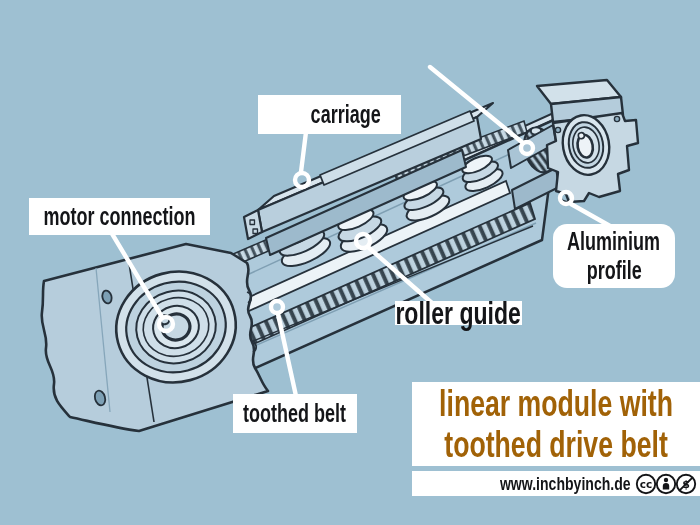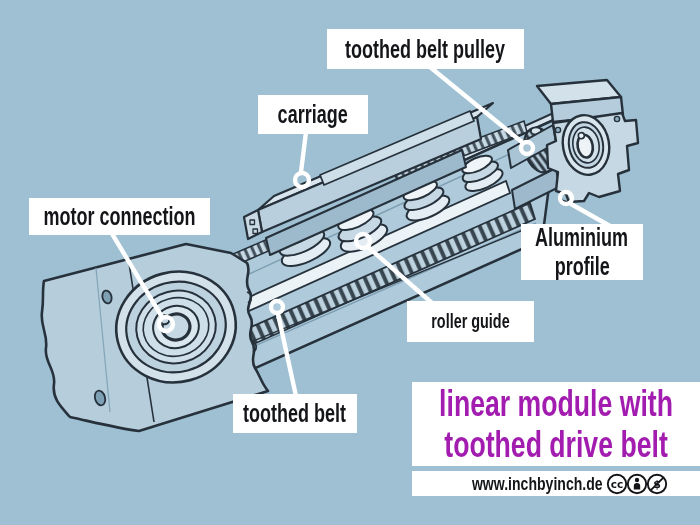--- a/index.html
+++ b/index.html
@@ -3,33 +3,33 @@
 <meta charset="utf-8">
 <style>
   html,body{margin:0;padding:0;}
   .stage{position:relative;width:700px;height:525px;overflow:hidden;background:#9ec0d2;
          font-family:"Liberation Sans",sans-serif;}
   .stage svg.art{position:absolute;left:0;top:0;}
   .lbl{position:absolute;background:#ffffff;color:#141518;font-weight:700;
        display:flex;align-items:center;justify-content:center;white-space:nowrap;}
   .cond{display:inline-block;transform:scaleX(0.72);transform-origin:50% 50%;white-space:nowrap;}
   .lbl-pulley {left:327px;top:29px; width:197px;height:40px;font-size:25px;}
-  .lbl-carriage {left:258px;top:95px; width:110px;height:39px;font-size:25px;}
+  .lbl-carriage {left:258px;top:95px; width:110px;height:39px;font-size:25px;padding-left:33px;}
   .lbl-motor {left:29px; top:198px;width:181px;height:37px;font-size:25px;}
-  .lbl-alu {left:521px;top:224px;width:122px;height:56px;font-size:25px;
-            flex-direction:column;line-height:29px;}
-  .lbl-roller {left:395px;top:301px;width:127px;height:41px;font-size:20px;margin-left:12px;}
+  .lbl-alu {left:553px;top:224px;width:122px;height:64px;font-size:25px;
+            flex-direction:column;line-height:29px;border-radius:14px;}
+  .lbl-roller {left:395px;top:301px;width:127px;height:24px;font-size:32px;}
   .lbl-belt {left:233px;top:394px;width:124px;height:39px;font-size:25px;}
   .title-box{position:absolute;left:412px;top:382px;width:288px;height:84px;background:#ffffff;
-             color:#a21caf;display:flex;flex-direction:column;align-items:center;justify-content:center;
+             color:#a16207;display:flex;flex-direction:column;align-items:center;justify-content:center;
              font-weight:700;font-size:36px;line-height:41px;}
   .title-box .cond{transform:scaleX(0.74);}
   .footer-box{position:absolute;left:412px;top:471px;width:288px;height:25px;background:#ffffff;
-              color:#141518;display:flex;align-items:center;justify-content:center;gap:6px;
-              padding-right:18px;box-sizing:border-box;}
+              color:#141518;display:flex;align-items:center;justify-content:flex-end;gap:6px;
+              padding-right:3px;box-sizing:border-box;}
   .site{font-weight:700;font-size:19px;display:inline-block;transform:scaleX(0.74);
         transform-origin:100% 50%;white-space:nowrap;}
   .lic{display:flex;align-items:center;}
   .lic svg{display:block;margin-left:-2px;}
 </style>
 </head>
 <body>
 
 <div class="stage" style="background: rgb(158, 192, 210);">
 
@@ -155,23 +155,20 @@
       <circle cx="166" cy="324" r="7"></circle>
       <path d="M610,226 L571,204"></path>
       <circle cx="566" cy="198" r="6"></circle>
       <path d="M432,303 L368,247"></path>
       <circle cx="363" cy="241" r="7"></circle>
       <path d="M296,396 L278,314"></path>
       <circle cx="277" cy="307" r="6"></circle>
     </g>
   </svg>
 
-  <div class="lbl lbl-pulley">
-    <span class="cond">toothed belt pulley</span>
-  </div>
   <div class="lbl lbl-carriage">
     <span class="cond">carriage</span>
   </div>
   <div class="lbl lbl-motor">
     <span class="cond">motor connection</span>
   </div>
   <div class="lbl lbl-alu">
     <span class="cond">Aluminium</span>
     <span class="cond">profile</span>
   </div>

